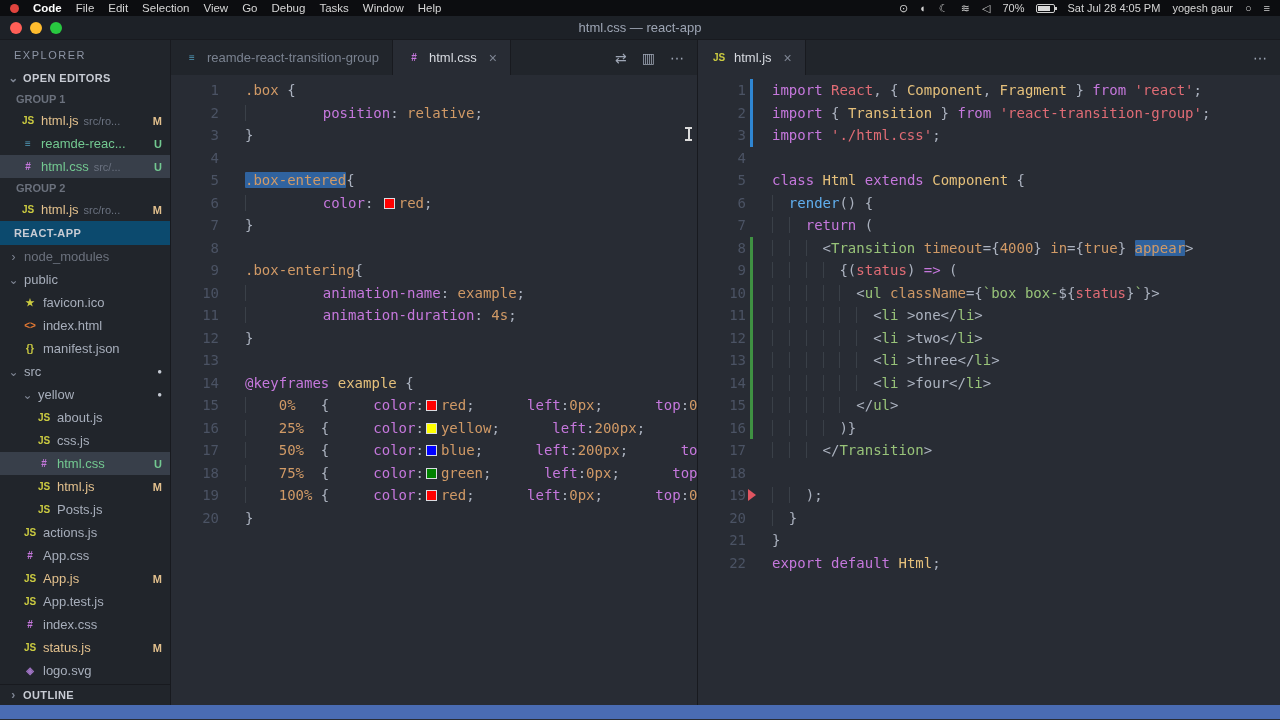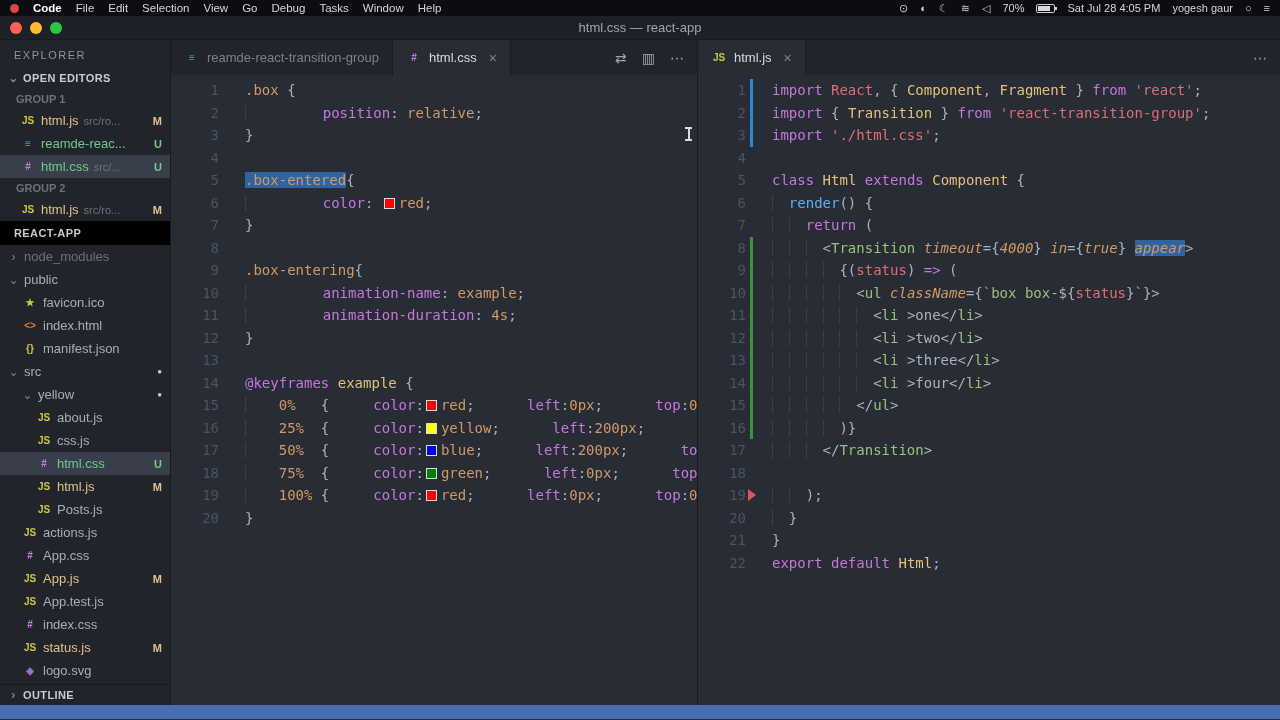--- a/index.html
+++ b/index.html
@@ -35,21 +35,21 @@
 
   
   .main{display:flex;height:665px;}
 
   
   .sidebar{position:relative;width:170px;flex-shrink:0;background:var(--sidebar);overflow:hidden;
            color:#9da5b4;user-select:none;}
   .explorer-head{padding:9px 14px 6px;font-size:11px;letter-spacing:1.5px;color:#8d95a5;}
   .sec-head{display:flex;align-items:center;gap:4px;height:22px;padding:0 8px;
             font-size:11px;font-weight:700;letter-spacing:.4px;color:#c8ccd4;}
-  .project-head{height:24px;background:#000000;padding-left:14px;}
+  .project-head{height:24px;background:#0c4a6e;padding-left:14px;}
   .group-label{height:20px;line-height:20px;padding-left:16px;font-size:11px;font-weight:600;color:#6b717d;}
   .row{display:flex;align-items:center;height:23px;padding:0 8px;gap:5px;font-size:13px;
        color:#a7aebb;white-space:nowrap;overflow:hidden;}
   .row.sel{background:var(--listsel);}
   .oe-row{padding-left:20px;}
   .dim .fname{color:#6b717d;text-align:center;}
   .ficon{width:16px;flex-shrink:0;text-align:center;font-size:10px;font-weight:bold;font-style:normal;}
   .fname{flex-shrink:0;}
   .fname.st-m{color:var(--git-m);} .fname.st-u{color:var(--git-u);}
   .fdetail{font-size:11px;color:#6b7280;overflow:hidden;text-overflow:ellipsis;}
@@ -84,21 +84,21 @@
   .gut.mod::before,.gut.add::before{content:"";position:absolute;left:4px;top:0;bottom:0;width:3px;}
   .gut.mod::before{background:var(--gut-mod);}
   .gut.add::before{background:var(--gut-add);}
   .gut.del::before{content:"";position:absolute;left:2px;top:5px;width:0;height:0;
                    border-top:6px solid transparent;border-bottom:6px solid transparent;
                    border-left:8px solid var(--gut-del);}
   .ctext{white-space:pre;padding-left:14px;}
   .hl{background:var(--sel);border-radius:1px;}
   .sw{display:inline-block;width:11px;height:11px;border:1px solid #d9dce1;margin:0 4px 0 2px;vertical-align:-1px;}
   .tk-w{color:var(--tk-w);} .tk-p{color:var(--tk-p);} .tk-r{color:var(--tk-r);}
-  .tk-g{color:var(--tk-g);} .tk-o{color:var(--tk-o);font-style:italic;} .tk-y{color:var(--tk-y);}
+  .tk-g{color:var(--tk-g);} .tk-o{color:var(--tk-o);} .tk-y{color:var(--tk-y);}
   .tk-b{color:var(--tk-b);} .tk-s{color:var(--tk-s);} .tk-gs{color:var(--tk-gs);}
   .tk-cls{color:var(--tk-cls);} .tk-prop{color:var(--tk-prop);margin-left:44px;} .tk-val{color:var(--tk-val);}
   .tk-ind{color:var(--tk-w);}
   .ed4 .tk-ind{background:repeating-linear-gradient(to right,var(--guide) 0,var(--guide) 1px,transparent 1px,transparent 4ch);}
   .ed2 .tk-ind{background:repeating-linear-gradient(to right,var(--guide) 0,var(--guide) 1px,transparent 1px,transparent 2ch);}
 
   
   .statusbar{height:14px;background:var(--status);}
 
   

